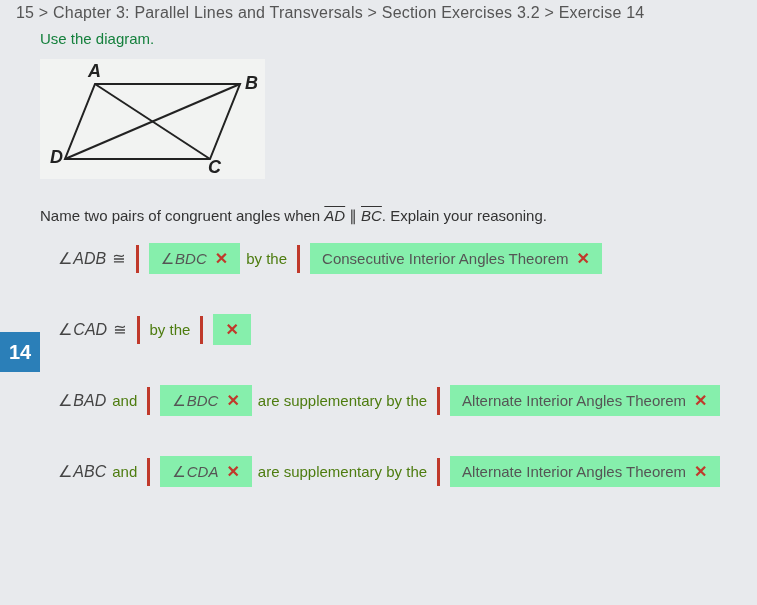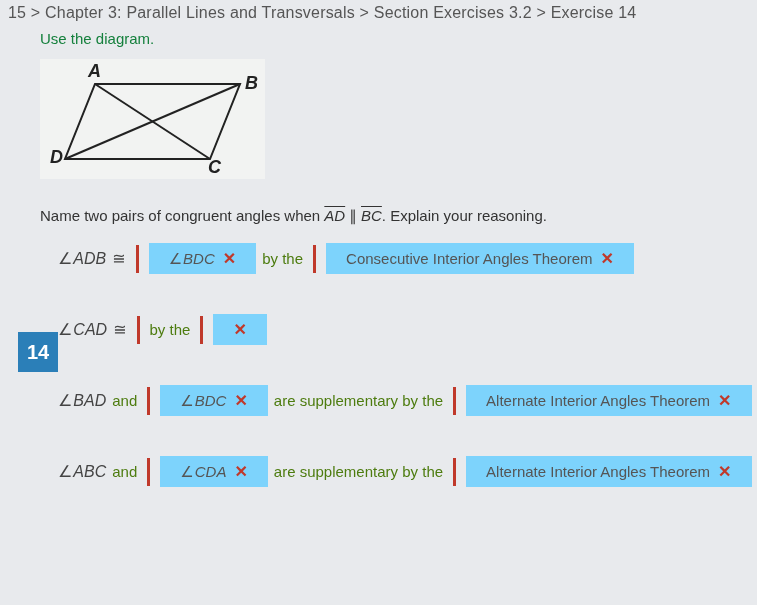--- a/index.html
+++ b/index.html
@@ -8,21 +8,21 @@
     background: #e8eaed;
     width: 757px;
     height: 605px;
     overflow: hidden;
     position: relative;
     color: #333;
   }
   .breadcrumb {
     font-size: 16px;
     color: #555;
-    padding: 4px 0 8px 8px;
+    padding: 4px 0 8px 16px;
     letter-spacing: 0.2px;
   }
   .content { padding-left: 40px; }
   .instruction {
     font-size: 15px;
     color: #15803d;
     margin-bottom: 12px;
   }
   .diagram-box {
     background: #f2f3f2;
@@ -51,21 +51,20 @@
     top: 332px;
     width: 40px;
     height: 40px;
     background: #2b7fb8;
     color: #fff;
     font-size: 20px;
     font-weight: bold;
     display: flex;
     align-items: center;
     justify-content: center;
-    margin-left: 18px;
   }
   .rows { margin-left: 18px; }
   .row {
     display: flex;
     align-items: center;
     gap: 6px;
     margin-bottom: 40px;
     font-size: 16px;
     color: #444;
     flex-wrap: nowrap;
@@ -73,22 +72,22 @@
   .math { font-style: italic; }
   .angle::before { content: "\2220"; font-style: normal; margin-right:1px;}
   .cong::before { content: "\2245"; font-style: normal; }
   .sep {
     width: 3px;
     height: 28px;
     background: #c0392b;
     margin: 0 4px;
   }
   .ansbox {
-    background: #7dd3fc;
-    padding: 6px 20px;
+    background: #86efac;
+    padding: 6px 12px;
     font-size: 15px;
     color: #555;
     display: flex;
     align-items: center;
     gap: 8px;
     font-style: italic;
     white-space: nowrap;
   }
   .ansbox.theorem { font-style: normal; white-space: nowrap;}
   .mark-x { color: #c0392b; font-weight: bold; font-size: 16px; font-style: normal; }

